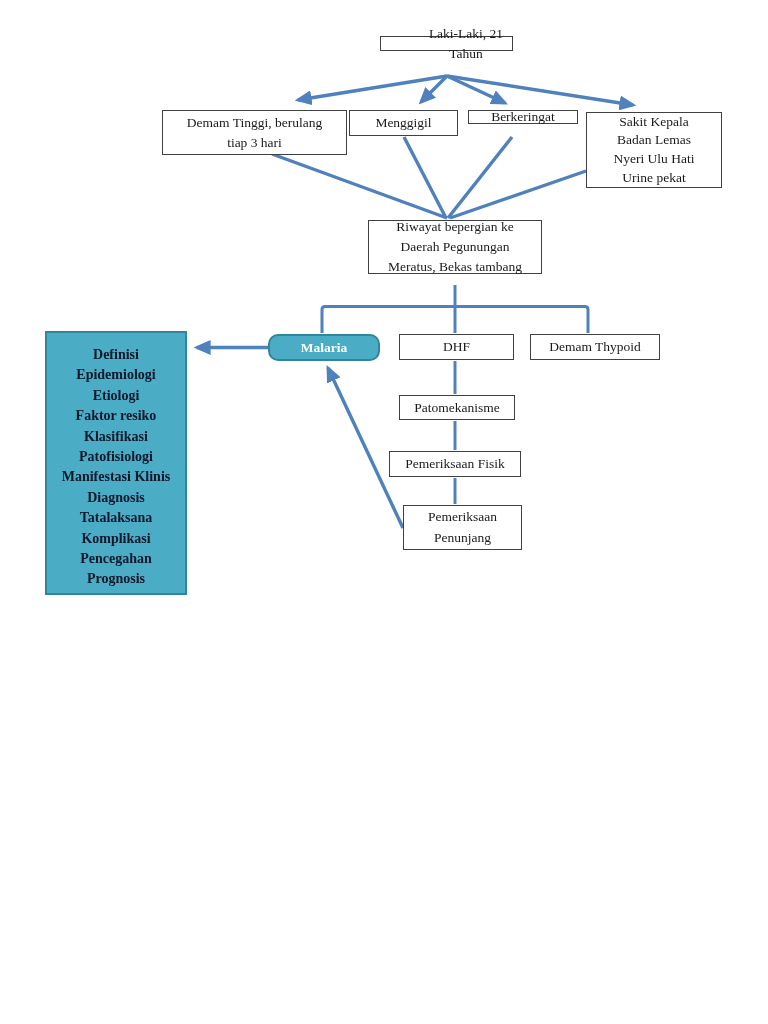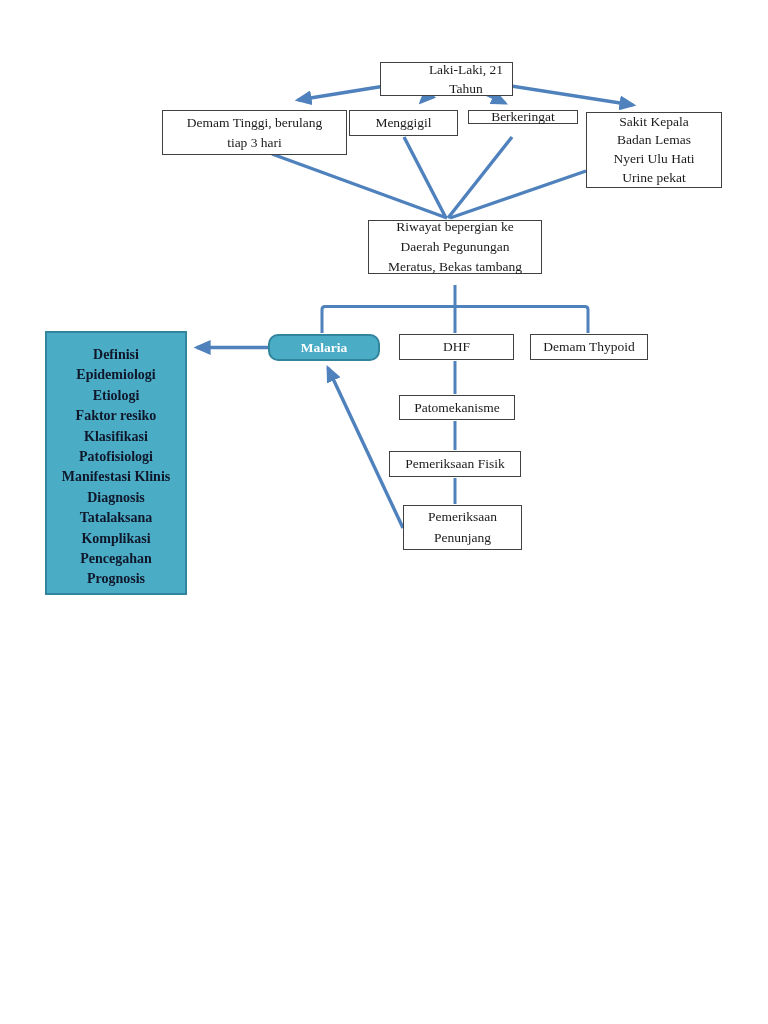--- a/index.html
+++ b/index.html
@@ -27,36 +27,36 @@
     background: #ffffff;
     display: flex;
     align-items: center;
     justify-content: center;
     text-align: center;
     color: #1a1a1a;
     font-size: 13.5px;
     line-height: 1.42;
     white-space: pre-line;
   }
-  #n-patient   { left: 380px; top: 62px;  width: 133px; height: 34px; padding-left: 39px; }
+  #n-patient   { left: 380px; top: 36px;  width: 133px; height: 15px; padding-left: 39px; }
   #n-fever     { left: 162px; top: 110px; width: 185px; height: 45px; }
   #n-chills    { left: 349px; top: 110px; width: 109px; height: 26px; }
   #n-sweat     { left: 468px; top: 110px; width: 110px; height: 14px; }
   #n-other     { left: 586px; top: 112px; width: 136px; height: 76px; line-height: 1.38; }
   #n-history   { left: 368px; top: 220px; width: 174px; height: 54px; line-height: 1.5; }
   #n-malaria   {
     left: 268px; top: 334px; width: 112px; height: 27px;
     background: #4bacc6;
     border: 2px solid #31859c;
     border-radius: 10px;
     color: #ffffff;
     font-weight: bold;
   }
   #n-dhf       { left: 399px; top: 334px; width: 115px; height: 26px; }
-  #n-typhoid   { left: 530px; top: 334px; width: 118px; height: 26px; }
+  #n-typhoid   { left: 530px; top: 334px; width: 130px; height: 26px; }
   #n-pato      { left: 399px; top: 395px; width: 116px; height: 25px; }
   #n-fisik     { left: 389px; top: 451px; width: 132px; height: 26px; }
   #n-penunjang { left: 403px; top: 505px; width: 119px; height: 45px; line-height: 1.55; }
   #n-topics {
     position: absolute;
     left: 45px; top: 331px; width: 142px; height: 264px;
     box-sizing: border-box;
     background: #4bacc6;
     border: 2.5px solid #31859c;
     color: #0f172a;

